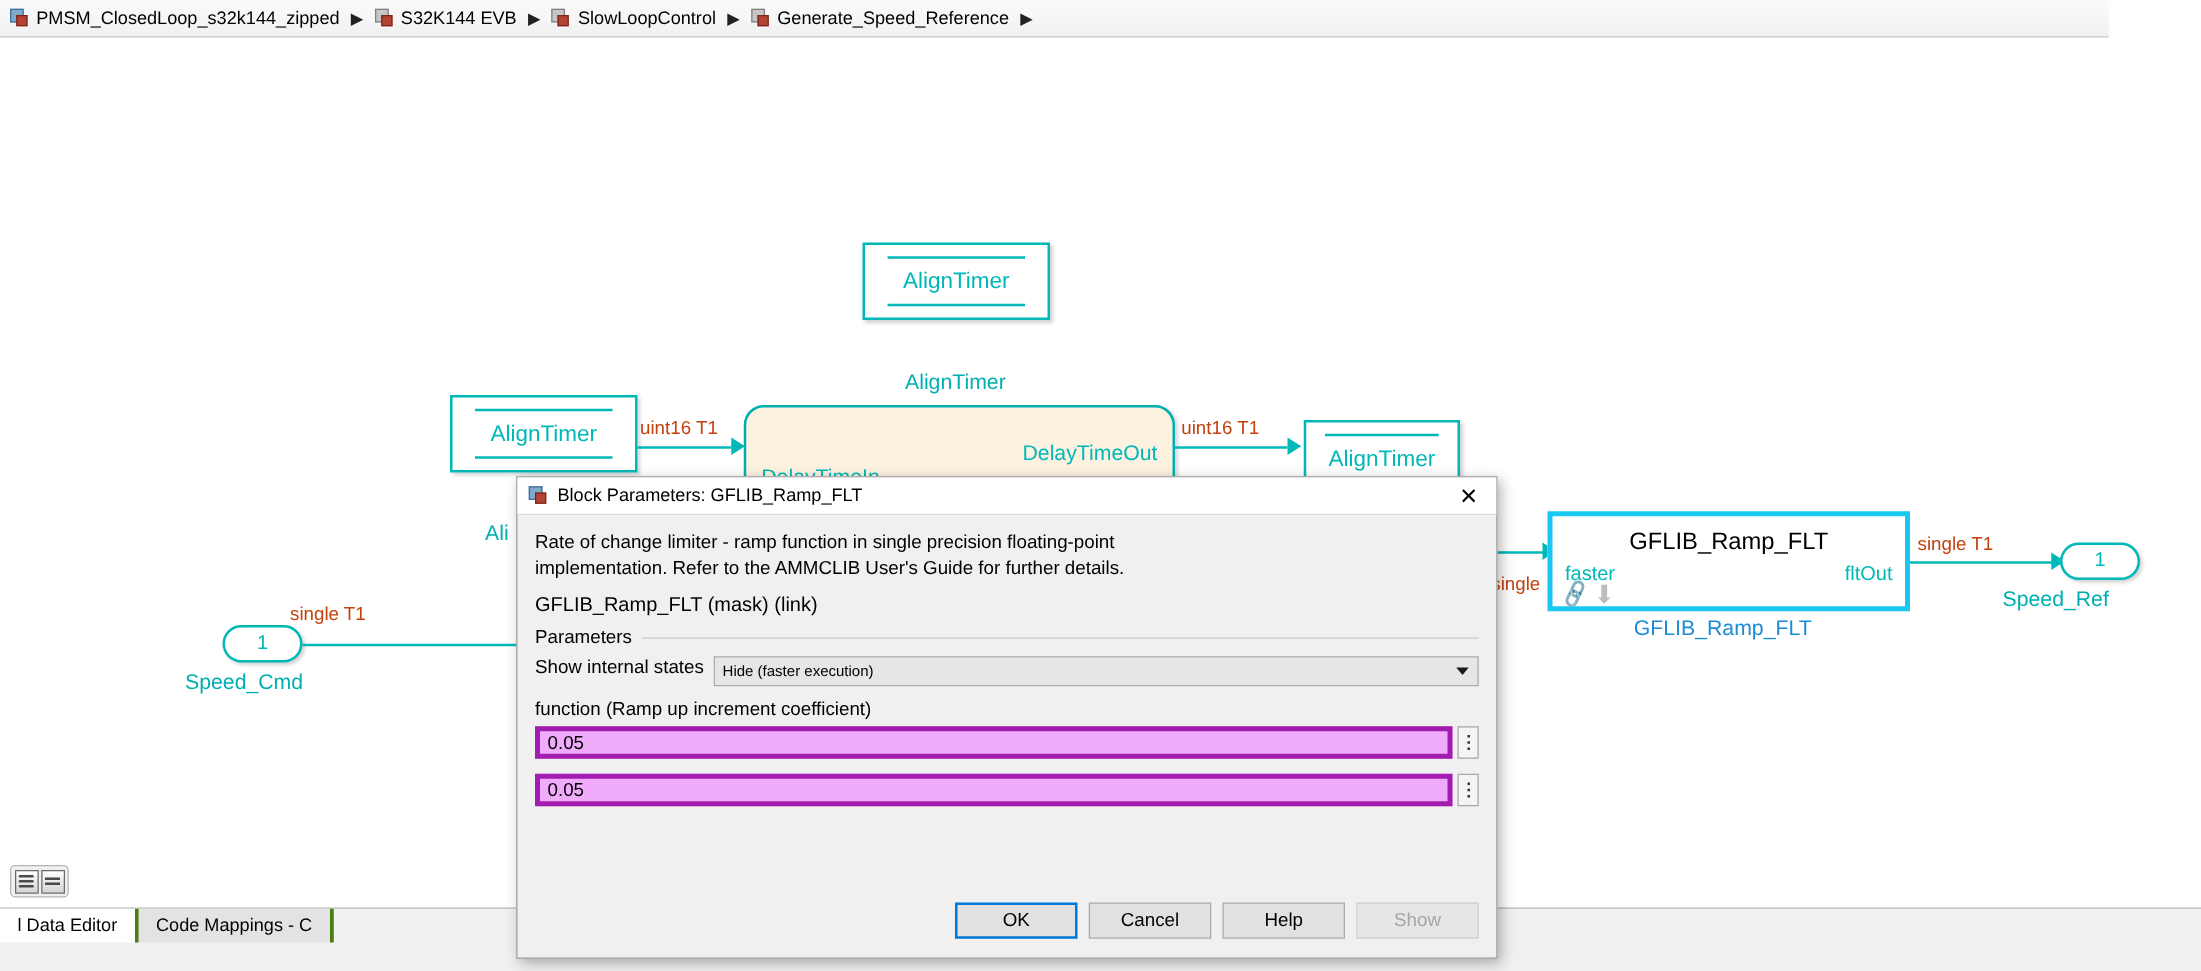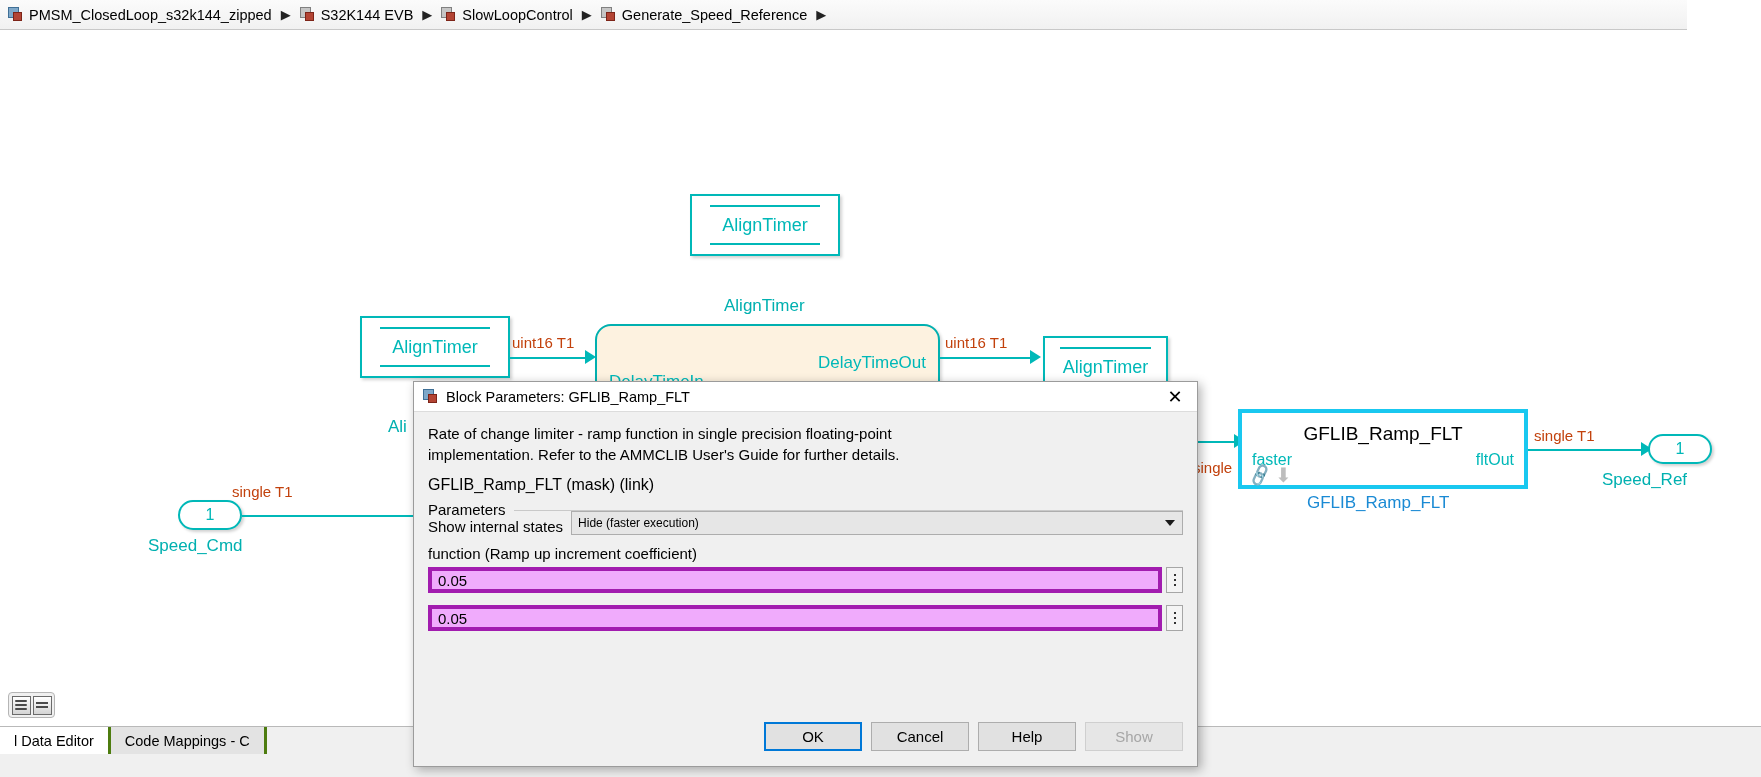--- a/index.html
+++ b/index.html
@@ -314,33 +314,34 @@
     margin-top: 11px;
     font-size: 15px;
     line-height: 21px;
     color: #000;
     max-width: 560px;
   }
   #params-group {
     margin-top: 16px;
     border-top: 1px solid #c9c9c9;
     position: relative;
+    padding-top: 14px;
   }
   #params-legend {
     position: absolute;
     top: -10px;
     left: 0;
     background: #f0f0f0;
     padding-right: 8px;
     font-size: 15px;
     color: #000;
   }
   .row {
     display: flex;
-    align-items: flex-end;
+    align-items: flex-start;
     margin-bottom: 10px;
   }
   .row-label {
     font-size: 15px;
     color: #000;
     white-space: nowrap;
   }
   .select-ctl {
     flex: 1;
     margin-left: 8px;

